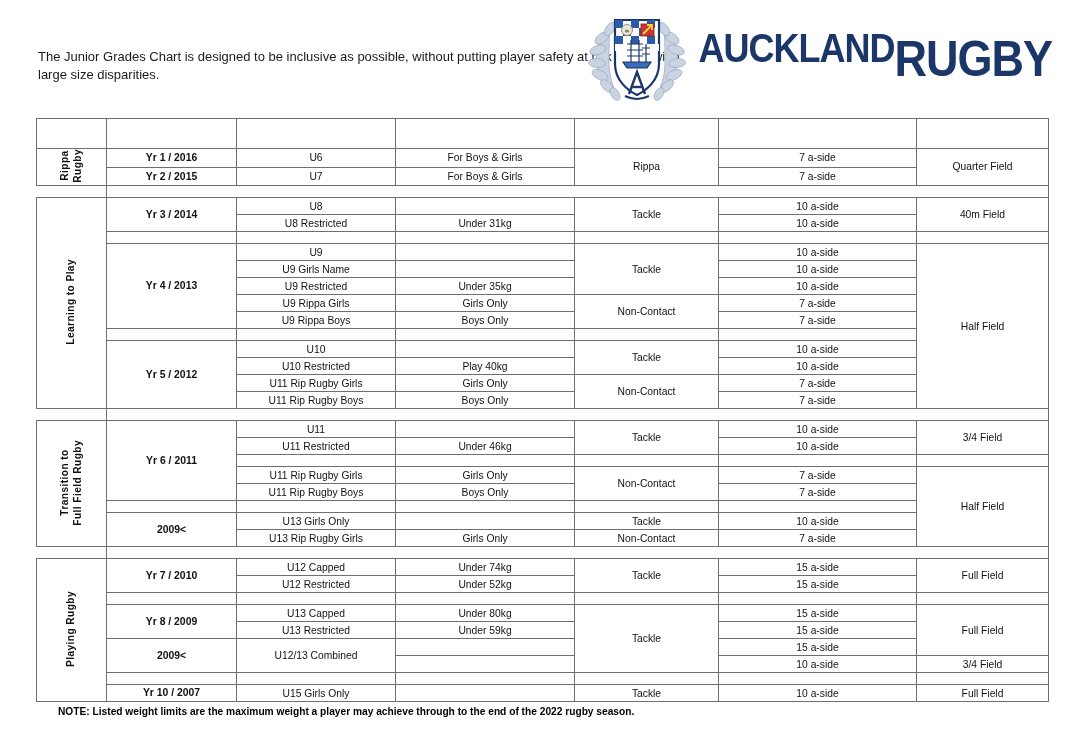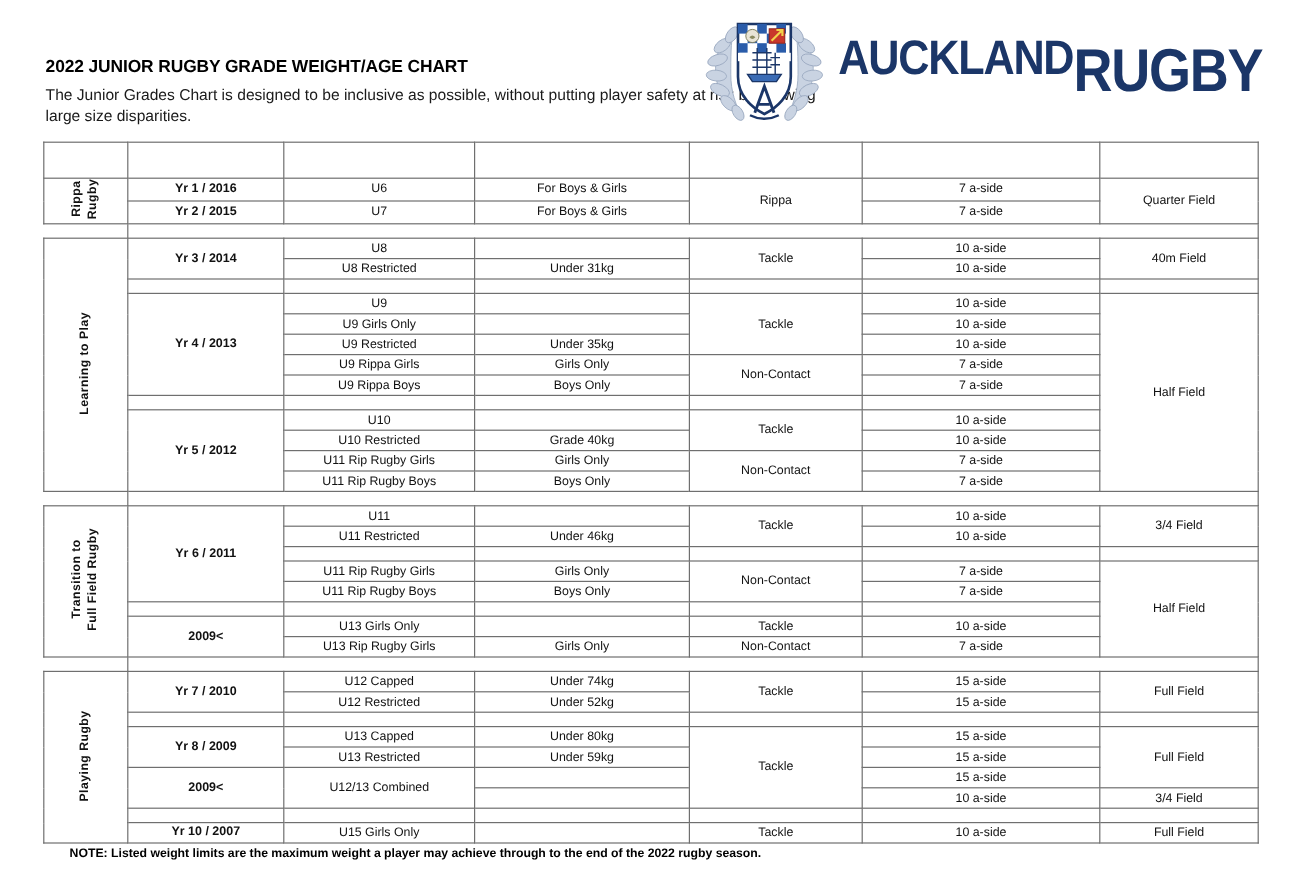--- a/index.html
+++ b/index.html
@@ -148,21 +148,20 @@
     color: #000;
     padding-left: 20px;
   }
 </style>
 </head>
 <body>
 
 <div id="page-header">
 
   <div id="title-block">
-    <div id="doc-title">2022 JUNIOR RUGBY GRADE WEIGHT/AGE CHART</div>
     <p class="subline">The Junior Grades Chart is designed to be inclusive as possible, without putting player safety at risk by allowing large size disparities.</p>
   </div>
 
   <div id="logo">
     <svg id="logo-crest" viewBox="0 0 104 100" xmlns="http://www.w3.org/2000/svg">
 
       <g fill="#c9d3e2" stroke="#9aa9c0" stroke-width="0.7">
         <path d="M26 20 C12 30 8 50 14 68 C18 80 26 88 34 92 C28 82 24 70 24 56 C24 42 24 30 26 20 Z"></path>
         <ellipse cx="17" cy="32" rx="8" ry="4.5" transform="rotate(-38 17 32)"></ellipse>
         <ellipse cx="13" cy="44" rx="8.5" ry="4.5" transform="rotate(-18 13 44)"></ellipse>
@@ -309,21 +308,21 @@
 
     <tr class="r">
       <td class="v-year" rowspan="5">Yr 4 / 2013</td>
       <td>U9</td>
       <td></td>
       <td rowspan="3">Tackle</td>
       <td>10 a-side</td>
       <td rowspan="10">Half Field</td>
     </tr>
     <tr class="r">
-      <td>U9 Girls Only</td>
+      <td>U9 Girls Name</td>
       <td></td>
       <td>10 a-side</td>
     </tr>
     <tr class="r">
       <td>U9 Restricted</td>
       <td>Under 35kg</td>
       <td>10 a-side</td>
     </tr>
     <tr class="r">
       <td class="blue">U9 Rippa Girls</td>
@@ -346,21 +345,21 @@
 
     <tr class="r">
       <td class="v-year" rowspan="4">Yr 5 / 2012</td>
       <td>U10</td>
       <td></td>
       <td rowspan="2">Tackle</td>
       <td>10 a-side</td>
     </tr>
     <tr class="r">
       <td>U10 Restricted</td>
-      <td>Grade 40kg</td>
+      <td>Play 40kg</td>
       <td class="thickline">10 a-side</td>
     </tr>
     <tr class="r">
       <td class="blue">U11 Rip Rugby Girls</td>
       <td class="blue">Girls Only</td>
       <td class="blue" rowspan="2">Non-Contact</td>
       <td class="blue thickline">7 a-side</td>
     </tr>
     <tr class="r">
       <td class="blue">U11 Rip Rugby Boys</td>

